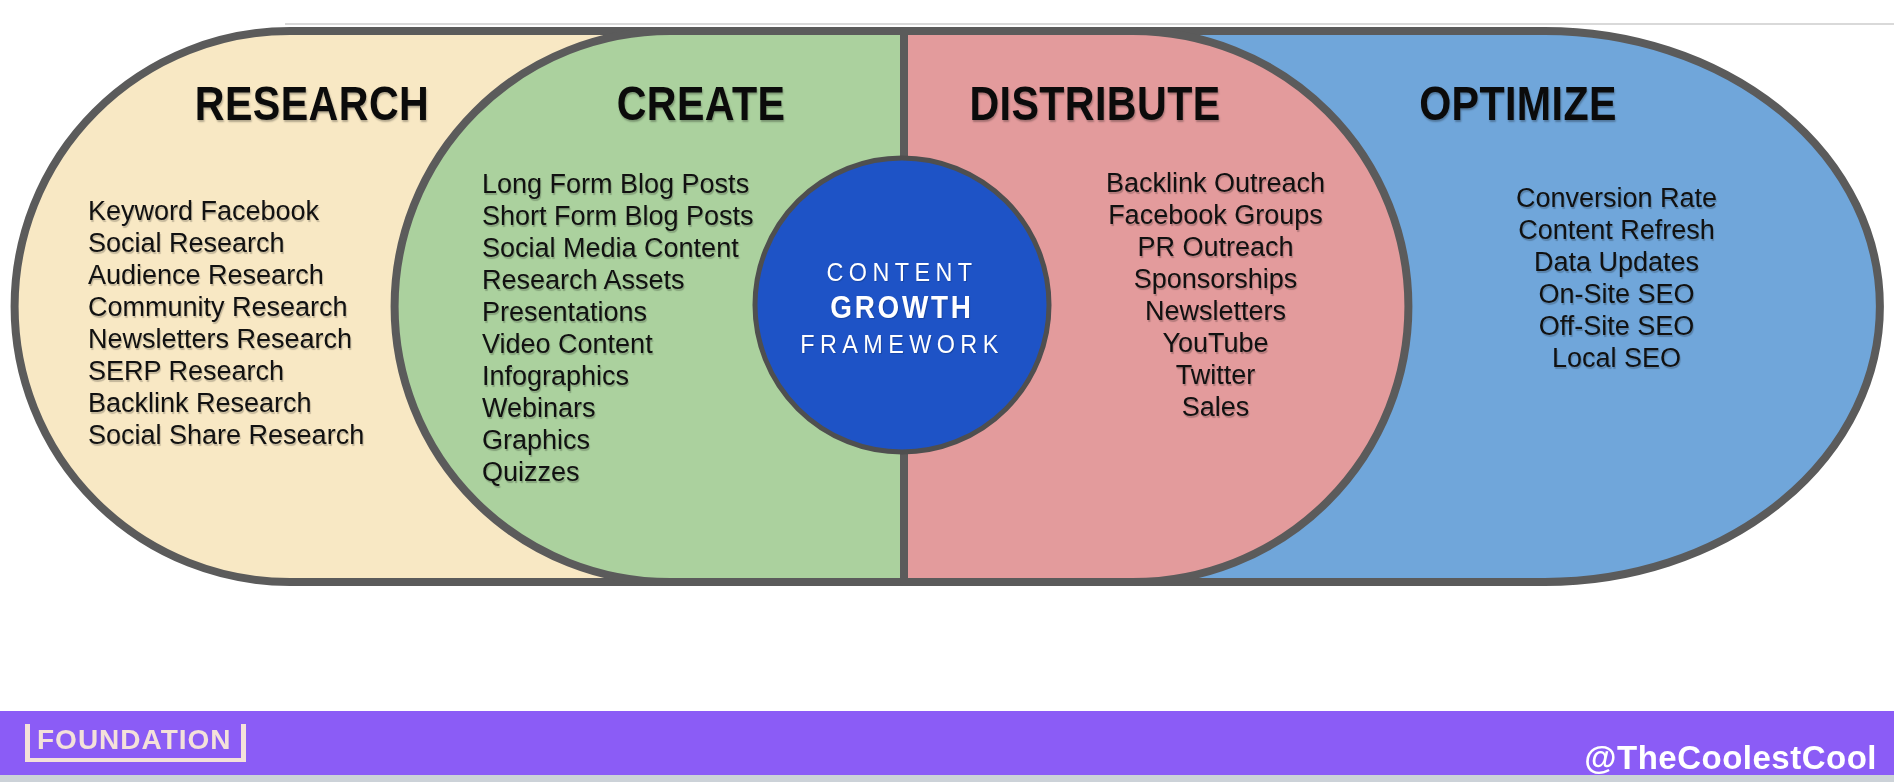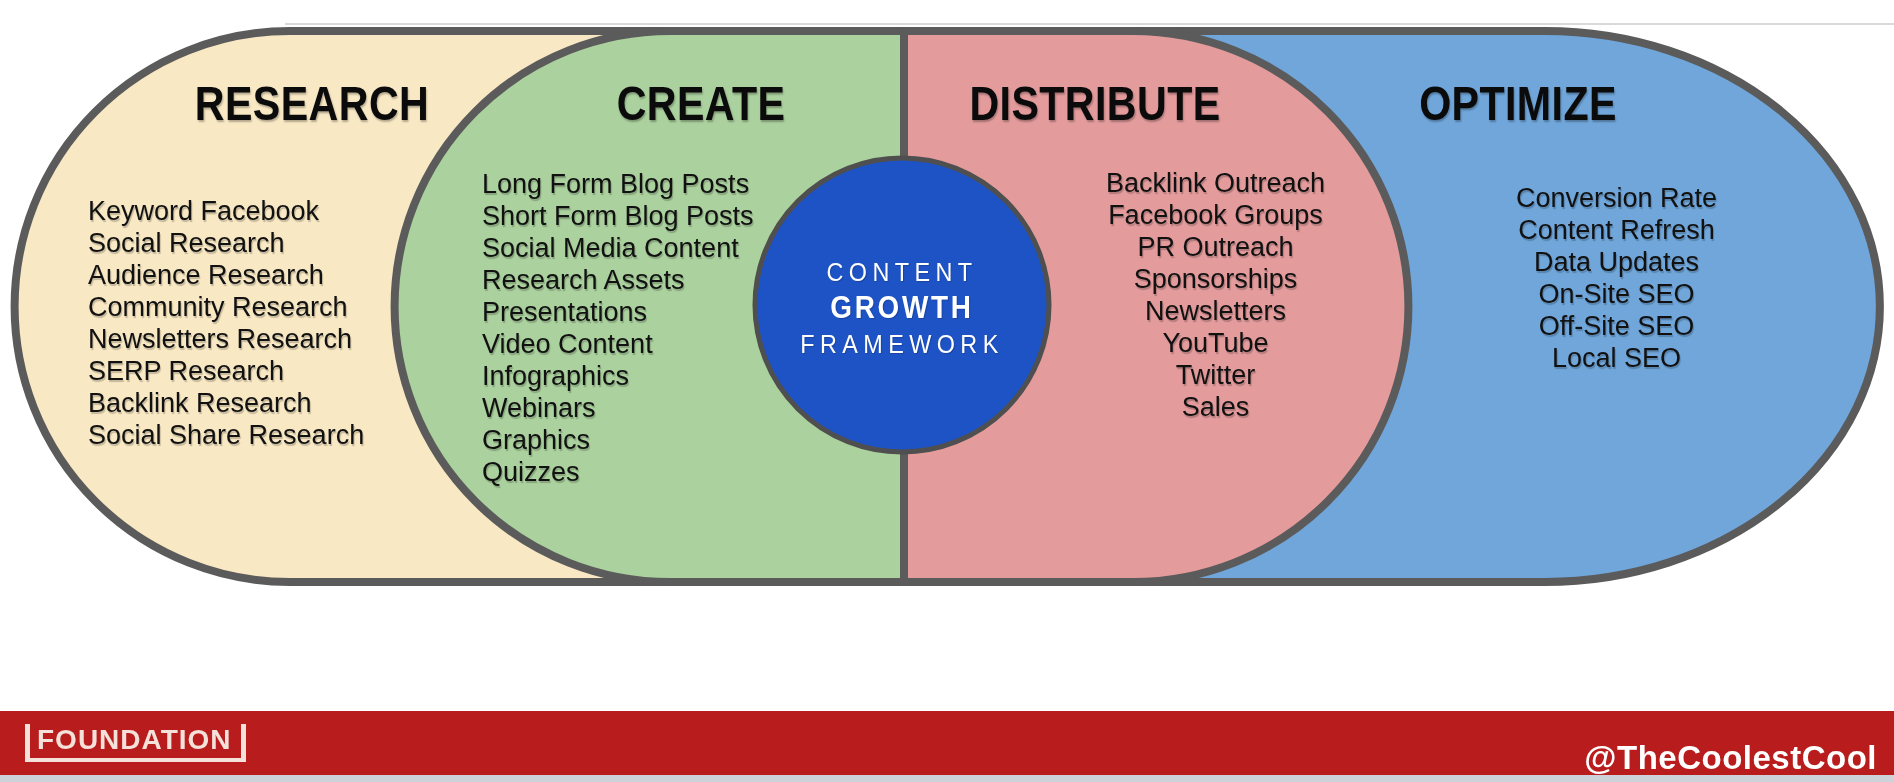--- a/index.html
+++ b/index.html
@@ -97,19 +97,19 @@
       <div>Data Updates</div>
       <div>On-Site SEO</div>
       <div>Off-Site SEO</div>
       <div>Local SEO</div>
     </div>
 
   <div class="circle-line cl-thin" style="top:259px">CONTENT</div>
   <div class="circle-line cl-bold" style="top:292px">GROWTH</div>
   <div class="circle-line cl-thin" style="top:331px">FRAMEWORK</div>
 
-  <div id="footer-bar" style="background-color: #b91c1c; justify-content: space-between;">
+  <div id="footer-bar" style="background-color: #8b5cf6; justify-content: space-between;">
     <span id="brand-logo" style="color: rgb(244, 225, 218);">FOUNDATION</span>
     <span id="social-handle" style="color: rgb(255, 255, 255);">@TheCoolestCool</span>
   </div>
   <div id="bottom-strip" style="background-color: rgb(204, 210, 216);"></div>
 
 </div>
 
 </body></html>

